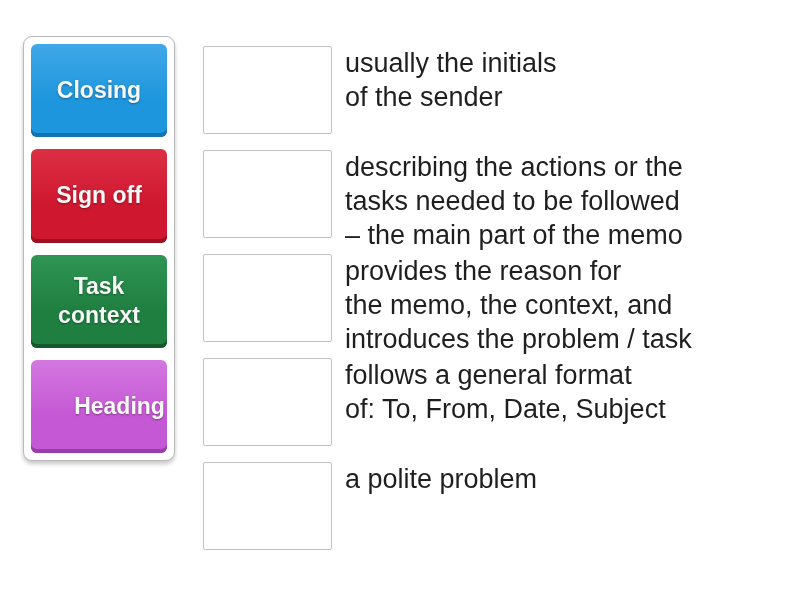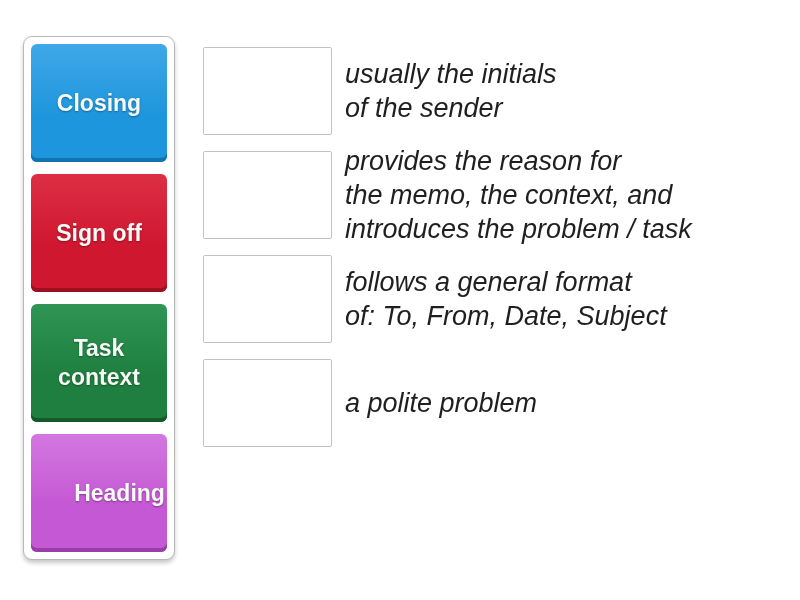--- a/index.html
+++ b/index.html
@@ -14,21 +14,21 @@
     overflow: hidden;
     font-family: "Liberation Sans", sans-serif;
   }
 
   
   .tile-panel {
     position: absolute;
     left: 23px;
     top: 36px;
     width: 152px;
-    height: 524px;
+    height: 425px;
     box-sizing: border-box;
     background: #ffffff;
     border: 1px solid #b9b9b9;
     border-radius: 9px;
     box-shadow: 0 3px 4px rgba(0,0,0,0.22);
     padding: 7px;
     display: flex;
     flex-direction: column;
     gap: 12px;
   }
@@ -54,23 +54,21 @@
   .rows {
     position: absolute;
     left: 203px;
     top: 46px;
     display: flex;
     flex-direction: column;
     gap: 14px;
   }
   .row {
     display: flex;
-    align-items: center;
     height: 90px;
-    font-style: italic;
   }
   .dropzone {
     width: 129px;
     height: 88px;
     box-sizing: border-box;
     background: #ffffff;
     border: 1px solid #c3c3c3;
     border-radius: 2px;
     flex: 0 0 auto;
   }
@@ -101,20 +99,26 @@
 </div>
 
 <div class="rows">
   <div class="row">
     <div class="dropzone"></div>
     <div class="definition">usually the initials
 of the sender</div>
   </div>
   <div class="row">
     <div class="dropzone"></div>
+    <div class="definition">describing the actions or the
+tasks needed to be followed
+– the main part of the memo</div>
+  </div>
+  <div class="row">
+    <div class="dropzone"></div>
     <div class="definition">provides the reason for
 the memo, the context, and
 introduces the problem / task</div>
   </div>
   <div class="row">
     <div class="dropzone"></div>
     <div class="definition">follows a general format
 of: To, From, Date, Subject</div>
   </div>
   <div class="row">

